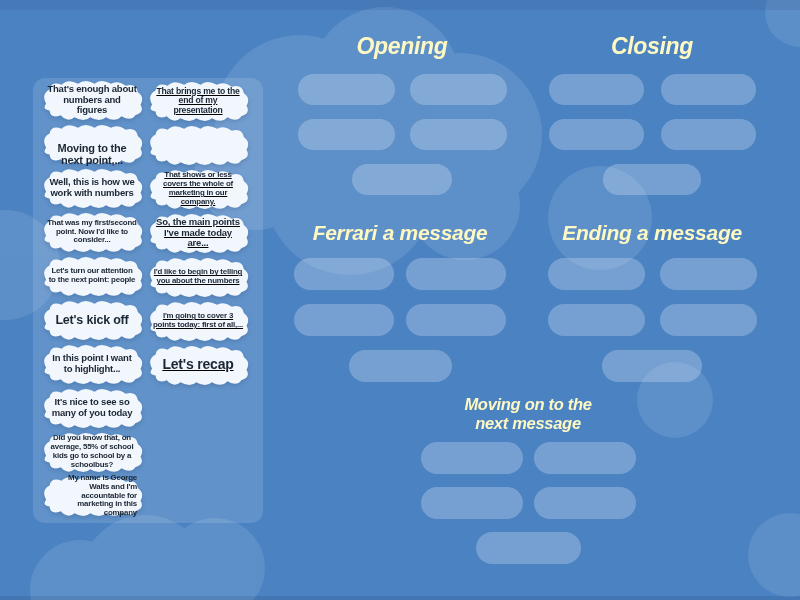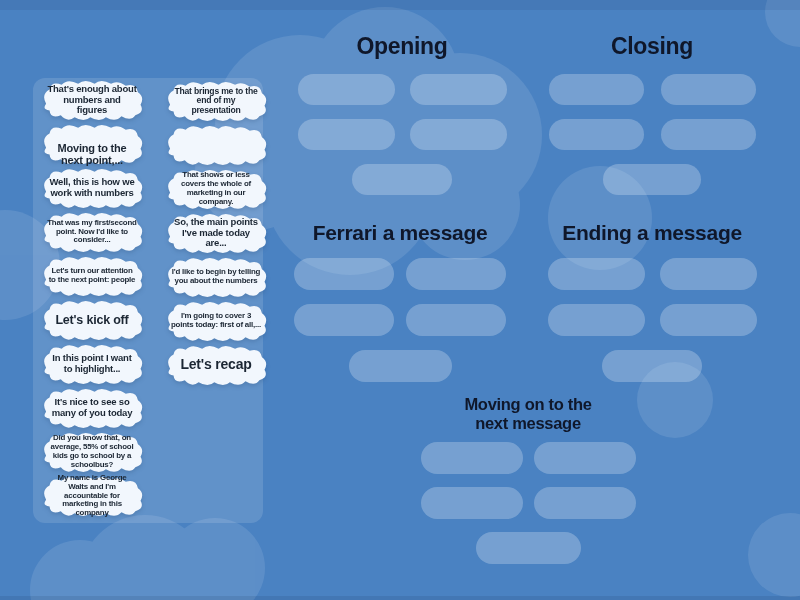--- a/index.html
+++ b/index.html
@@ -14,44 +14,44 @@
   #bg-clouds{position:absolute;left:0;top:0;width:800px;height:600px;pointer-events:none;}
 
   
   #tile-tray{
     position:absolute;left:33px;top:78px;width:230px;height:445px;
     background:var(--tray,rgba(255,255,255,0.13));
     border-radius:12px;
   }
   .tile-col{position:absolute;top:0;width:100px;}
   #tile-col-left{left:9px;top:4px;}
-  #tile-col-right{left:133px;top:5px;}
+  #tile-col-right{left:115px;top:5px;text-decoration:underline;}
   .tile{
     position:relative;width:100px;height:36px;margin-bottom:8px;
     display:flex;align-items:center;justify-content:center;
     cursor:grab;
   }
   .tile svg.cloud{
     position:absolute;left:-2px;top:-3px;
     width:calc(100% + 4px);height:calc(100% + 6px);
     filter:drop-shadow(0 2px 2px rgba(20,50,90,0.20));
   }
   .tile svg.cloud path{fill:var(--tile-fill,#f2f7fd);}
   .tile-text{
     position:relative;z-index:2;text-align:center;
     font-weight:bold;color:var(--text-dark,#1b2633);
     line-height:1.12;padding:1px 5px;letter-spacing:-0.2px;
   }
 
   
   .zone{position:absolute;display:flex;flex-direction:column;align-items:center;}
   .zone-header{
-    font-weight:bold;color:#0f172a;text-align:center;
+    font-weight:bold;color:#fef9c3;text-align:center;
     line-height:1.15;letter-spacing:-0.3px;
-    display:flex;align-items:center;justify-content:center;
+    display:flex;align-items:center;justify-content:center;font-style:italic;
   }
   .slot-rows{display:flex;flex-direction:column;align-items:center;}
   .slot-row{display:flex;justify-content:center;}
   .slot{
     background:var(--slot,rgba(236,245,252,0.27));
     border-radius:16px;
   }
 </style>
 </head>
 <body>
@@ -130,21 +130,21 @@
         <div class="tile">
           <svg class="cloud" viewBox="0 0 120 44" preserveAspectRatio="none">
             <path d="M 7,26 Q 1,16 11,11 Q 13,2 25,6 Q 32,-1 44,5 Q 52,-1 63,5 Q 70,-1 82,5 Q 89,1 99,7 Q 111,4 113,14 Q 121,19 116,27 Q 121,35 110,38 Q 105,45 94,39 Q 87,46 76,40 Q 69,46 58,40 Q 51,46 40,40 Q 32,46 24,38 Q 12,42 11,33 Q 2,32 7,26 Z"></path>
           </svg>
           <span class="tile-text" style="font-size: 7.9px;">Did you know that, on average, 55% of school kids go to school by a schoolbus?</span>
         </div>
         <div class="tile">
           <svg class="cloud" viewBox="0 0 120 44" preserveAspectRatio="none">
             <path d="M 7,26 Q 1,16 11,11 Q 13,2 25,6 Q 32,-1 44,5 Q 52,-1 63,5 Q 70,-1 82,5 Q 89,1 99,7 Q 111,4 113,14 Q 121,19 116,27 Q 121,35 110,38 Q 105,45 94,39 Q 87,46 76,40 Q 69,46 58,40 Q 51,46 40,40 Q 32,46 24,38 Q 12,42 11,33 Q 2,32 7,26 Z"></path>
           </svg>
-          <span class="tile-text" style="font-size: 7.9px;">My name is George Walts and I'm accountable for marketing in this company</span>
+          <span class="tile-text" style="font-size: 7.9px; text-align: right;">My name is George Walts and I'm accountable for marketing in this company</span>
         </div>
       </div>
     <div class="tile-col" id="tile-col-right">
         <div class="tile">
           <svg class="cloud" viewBox="0 0 120 44" preserveAspectRatio="none">
             <path d="M 7,26 Q 1,16 11,11 Q 13,2 25,6 Q 32,-1 44,5 Q 52,-1 63,5 Q 70,-1 82,5 Q 89,1 99,7 Q 111,4 113,14 Q 121,19 116,27 Q 121,35 110,38 Q 105,45 94,39 Q 87,46 76,40 Q 69,46 58,40 Q 51,46 40,40 Q 32,46 24,38 Q 12,42 11,33 Q 2,32 7,26 Z"></path>
           </svg>
           <span class="tile-text" style="font-size: 8.6px;">That brings me to the end of my presentation</span>
         </div>
         <div class="tile">

